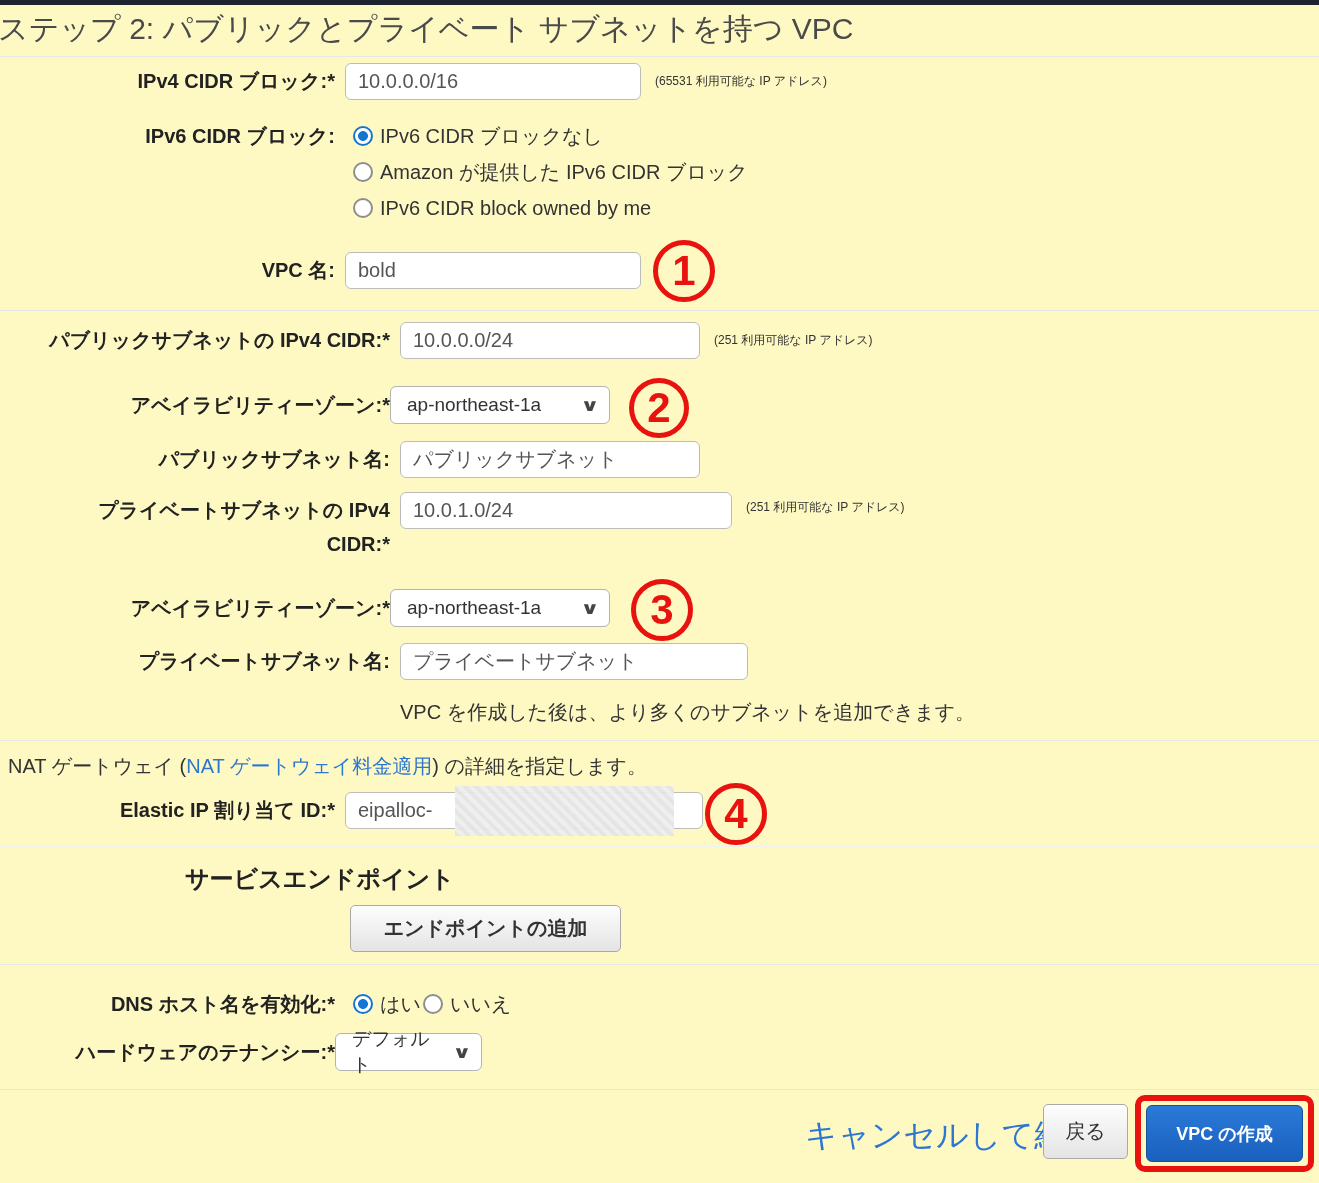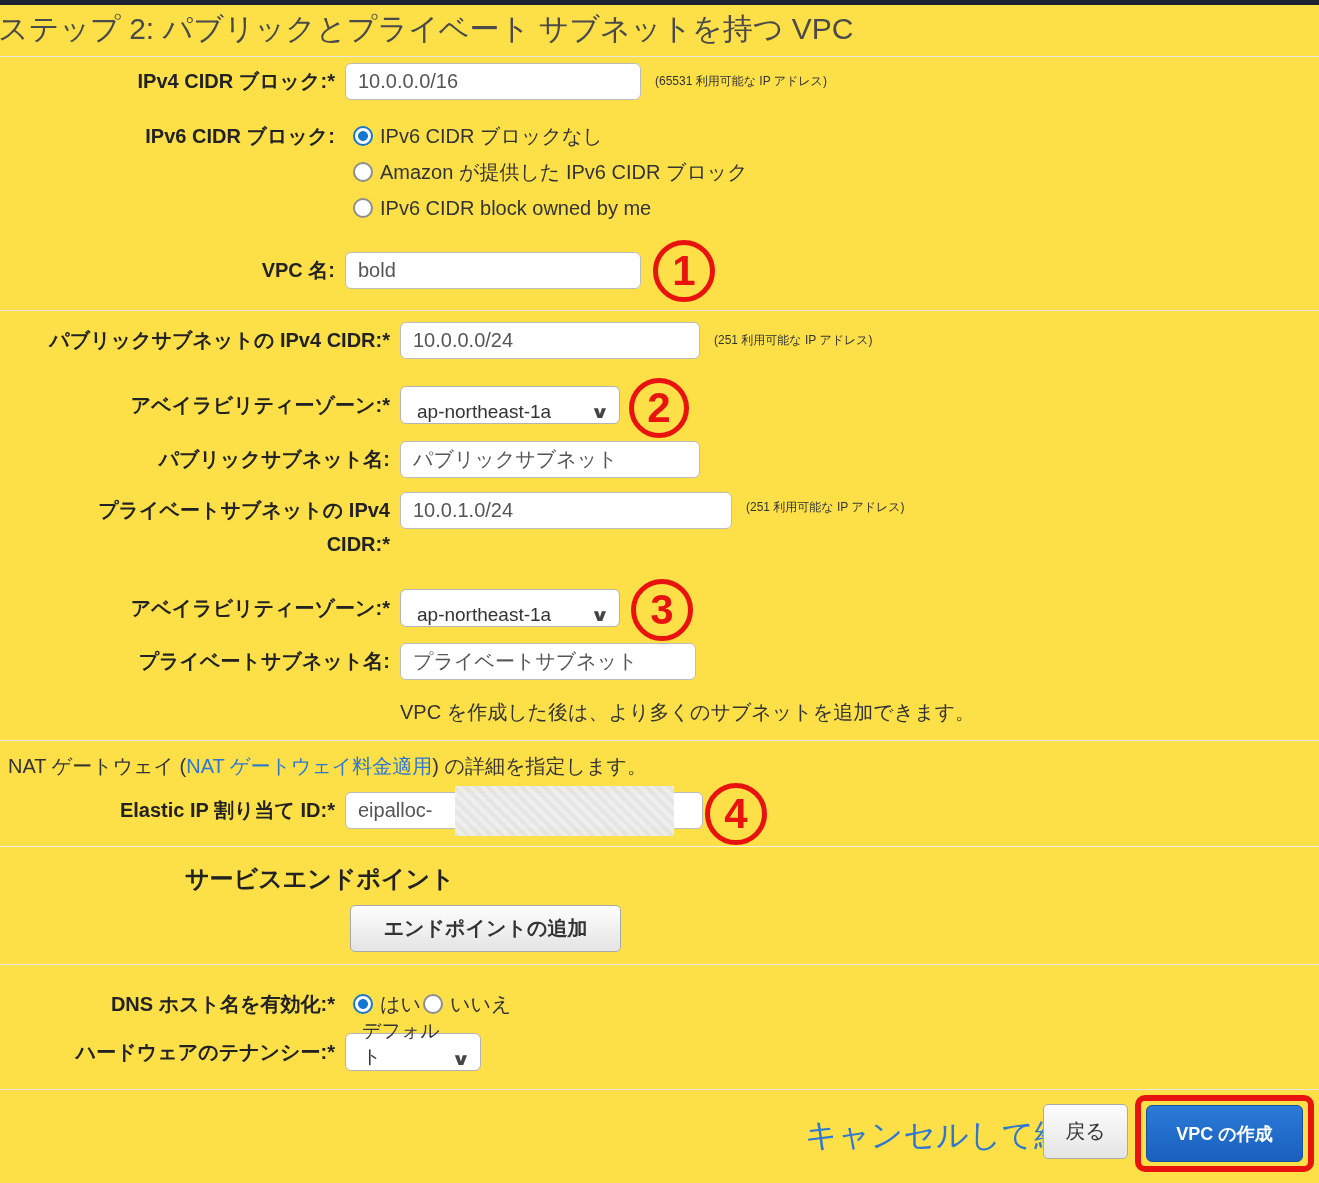--- a/index.html
+++ b/index.html
@@ -1,32 +1,32 @@
 <!DOCTYPE html>
 <html><head>
 <meta charset="utf-8">
 <style>
   html,body{margin:0;padding:0;background:#fff;}
-  .page{position:relative;width:1319px;height:1183px;background:#fde047;
+  .page{position:relative;width:1319px;height:1183px;background:#fef9c3;
         font-family:"Liberation Sans","DejaVu Sans",sans-serif;overflow:hidden;}
   .topbar{position:absolute;left:0;top:0;width:1319px;height:5px;background:#1c2430;}
   .title{position:absolute;left:-2px;top:9px;font-size:30px;color:#4a4a4a;white-space:nowrap;}
   .divider{position:absolute;left:0;width:1319px;height:0;border-top:1px solid #e7e7e7;}
   .divider.light{border-top-color:#f0f0f0;}
   .row{position:absolute;display:flex;align-items:center;}
   .row.top-align{align-items:flex-start;}
   .lbl{font-weight:bold;font-size:20px;color:#222;text-align:right;flex:none;line-height:27px;}
   .w335{width:335px;}
   .w390{width:390px;}
   .txt{box-sizing:border-box;height:37px;border:1px solid #bcbcbc;border-radius:6px;
        font-size:20px;color:#555;padding:0 12px;margin-left:10px;background:#fff;
        font-family:inherit;outline:none;flex:none;}
   .hint{font-size:12px;color:#333;margin-left:14px;white-space:nowrap;}
   .sel{box-sizing:border-box;height:38px;border:1px solid #b3b3b3;border-radius:6px;background:#fff;
-       display:flex;align-items:flex-end;justify-content:space-between;margin-left:10px;
+       display:flex;align-items:center;justify-content:space-between;
        padding:0 12px 0 16px;font-size:19px;color:#333;flex:none;cursor:default;}
   .chev{color:#444;font-size:17px;font-weight:bold;transform:scaleX(1.4);margin-left:14px;}
   .radio-line{display:flex;align-items:center;height:36px;}
   .radio{display:inline-block;width:20px;height:20px;border:2px solid #8d8d8d;border-radius:50%;
          background:#fff;box-sizing:border-box;flex:none;}
   .radio.on{border-color:#1576d2;background:radial-gradient(circle,#1576d2 0 40%,#fff 47%);}
   .rlabel{font-size:20px;color:#333;margin:0 2px 0 7px;white-space:nowrap;}
   .ann{position:absolute;border:5px solid #e8120f;border-radius:50%;color:#e8120f;font-weight:bold;
        display:flex;align-items:center;justify-content:center;font-size:42px;box-sizing:border-box;
        background:transparent;}
@@ -122,21 +122,21 @@
     <div class="lbl w390">アベイラビリティーゾーン:*</div>
     <div class="sel" style="width:220px">
       <span>ap-northeast-1a</span>
       <span class="chev">∨</span>
     </div>
   </div>
   <div class="ann" style="left:631px;top:579px;width:62px;height:62px">3</div>
 
   <div class="row" style="left:0;top:643px">
     <div class="lbl w390">プライベートサブネット名:</div>
-    <input class="txt" style="width: 296px;" value="プライベートサブネット">
+    <input class="txt" style="width: 348px;" value="プライベートサブネット">
   </div>
 
   <div class="note" style="left:400px;top:699px">VPC を作成した後は、より多くのサブネットを追加できます。</div>
 
   <div class="divider" style="top:740px"></div>
 
   <div class="nat-line" style="left:8px;top:753px">
     <span>NAT ゲートウェイ (</span><a class="link">NAT ゲートウェイ料金適用</a><span>) の詳細を指定します。</span>
   </div>
 
@@ -161,21 +161,21 @@
       <span class="rlabel">はい</span>
     </div>
     <div class="radio-line">
       <span class="radio"></span>
       <span class="rlabel">いいえ</span>
     </div>
   </div>
 
   <div class="row" style="left:0;top:1033px">
     <div class="lbl w335">ハードウェアのテナンシー:*</div>
-    <div class="sel" style="width:136px">
+    <div class="sel" style="width:147px">
       <span>デフォルト</span>
       <span class="chev">∨</span>
     </div>
   </div>
 
   <div class="divider" style="top:1089px"></div>
 
   <a class="link cancel-link">キャンセルして終了</a>
   <button class="gbtn back-btn">戻る</button>
   <div class="redframe">

